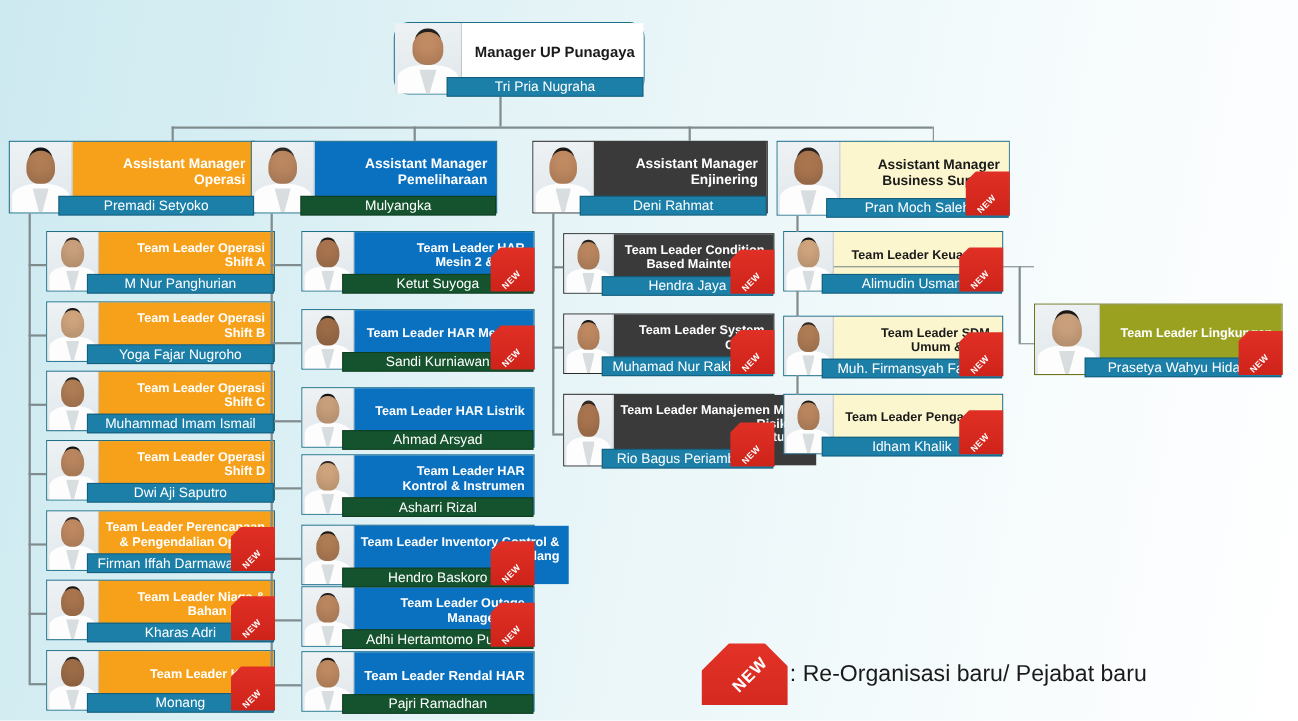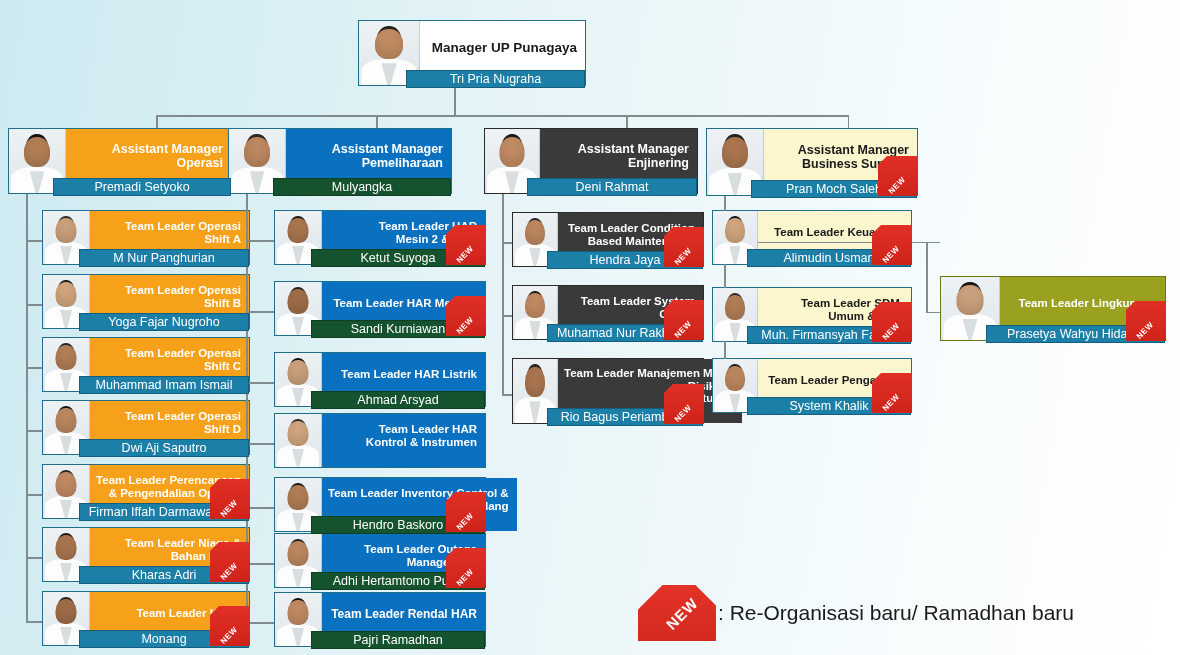--- a/index.html
+++ b/index.html
@@ -97,21 +97,21 @@
     transform:rotate(-45deg);font-style:normal;
   }
   #legend .lg-text{font-size:21px;color:#1a1a1a;margin-left:2px;white-space:nowrap;}
 </style>
 </head>
 <body>
 
 <div id="chart">
 
 <div class="node t-white" style="left: 358px; top: 20px; width: 228px;">
-      <div class="body" style="height: 66px;">
+      <div class="body" style="height: 66px; border-radius: 14px;">
         <div class="photo" style="width: 60px; background: linear-gradient(170deg, rgb(238, 242, 244) 0%, rgb(223, 230, 234) 100%);">
           <div class="torso" style="width: 55px; height: 26px; bottom: 0px;"></div>
           <div class="head" style="width: 28px; height: 30px; top: 8px; background: rgb(192, 138, 98); box-shadow: rgba(0, 0, 0, 0.12) 0px -6px 10px inset, rgb(35, 32, 30) 0px -5px 0px -2px;"></div>
           <div class="collar"></div>
         </div>
         <div class="titlebox" style="font-size: 13.5px;">
           <div>
             <span>Manager UP Punagaya</span>
           </div>
         </div>
@@ -386,20 +386,21 @@
           <div class="torso" style="width: 42px; height: 22px; bottom: 0px;"></div>
           <div class="head" style="width: 21px; height: 25px; top: 7px; background: rgb(208, 165, 126); box-shadow: rgba(0, 0, 0, 0.12) 0px -6px 10px inset, rgb(46, 39, 35) 0px -4px 0px -2px;"></div>
           <div class="collar"></div>
         </div>
         <div class="titlebox" style="font-size: 11.5px;">
           <div>
             <span>Team Leader HAR</span>
             <span>Kontrol &amp; Instrumen</span>
           </div>
         </div>
+        <div class="namebar n-gray" style="left: 36px; bottom: -3px;">Asharri Rizal</div>
       </div>
     </div>
     <div class="ln lnh" style="left: 246px; top: 443.25px; width: 28px; height: 1.6px;"></div>
     <div class="node t-blue" style="left: 274px; top: 477px; width: 212px;">
       <div class="body" style="height: 55px;">
         <div class="photo" style="width: 46px; background: linear-gradient(170deg, rgb(238, 242, 244) 0%, rgb(223, 230, 234) 100%);">
           <div class="torso" style="width: 42px; height: 22px; bottom: 0px;"></div>
           <div class="head" style="width: 21px; height: 25px; top: 7px; background: rgb(176, 125, 85); box-shadow: rgba(0, 0, 0, 0.12) 0px -6px 10px inset, rgb(27, 23, 21) 0px -4px 0px -2px;"></div>
           <div class="collar"></div>
         </div>
@@ -566,21 +567,21 @@
         <div class="photo" style="width: 44px; background: linear-gradient(170deg, rgb(238, 242, 244) 0%, rgb(223, 230, 234) 100%);">
           <div class="torso" style="width: 40px; height: 22px; bottom: 0px;"></div>
           <div class="head" style="width: 20px; height: 25px; top: 7px; background: rgb(187, 135, 96); box-shadow: rgba(0, 0, 0, 0.12) 0px -6px 10px inset, rgb(27, 23, 21) 0px -4px 0px -2px;"></div>
           <div class="collar"></div>
         </div>
         <div class="titlebox" style="font-size: 11.5px;">
           <div>
             <span>Team Leader Pengadaan</span>
           </div>
         </div>
-        <div class="namebar n-teal" style="left: 34px; bottom: -3px;">System Khalik</div>
+        <div class="namebar n-teal" style="left: 34px; bottom: -3px;">Idham Khalik</div>
         <div class="ribbon">
           <i></i>
           <b>NEW</b>
         </div>
       </div>
     </div>
     <div class="ln lnv" style="left: 724px; top: 388.25px; height: 1.6px;"></div>
     <div class="ln lnv" style="left: 724px; top: 196px; width: 1.6px; height: 192.25px;"></div>
     <div class="ln lnh" style="left: 926px; top: 241.75px; width: 14px; height: 1.6px;"></div>
     <div class="node t-olive" style="left: 940px; top: 276px; width: 226px;">
@@ -605,14 +606,14 @@
     <div class="ln lnh" style="left: 926px; top: 311.75px; width: 14px; height: 1.6px;"></div>
     <div class="ln lnv" style="left: 926px; top: 241.75px; width: 1.6px; height: 70px;"></div>
     <div class="ln lnh" style="left: 724px; top: 241.75px; width: 202px; height: 1.6px;"></div>
   </div>
 
 <div id="legend" style="left: 638px; top: 585px;">
   <div class="lg-rib">
     <i></i>
       <b>NEW</b>
   </div>
-  <div class="lg-text">: Re-Organisasi baru/ Ramadhan baru</div>
+  <div class="lg-text">: Re-Organisasi baru/ Pejabat baru</div>
 </div>
 
 </body></html>

